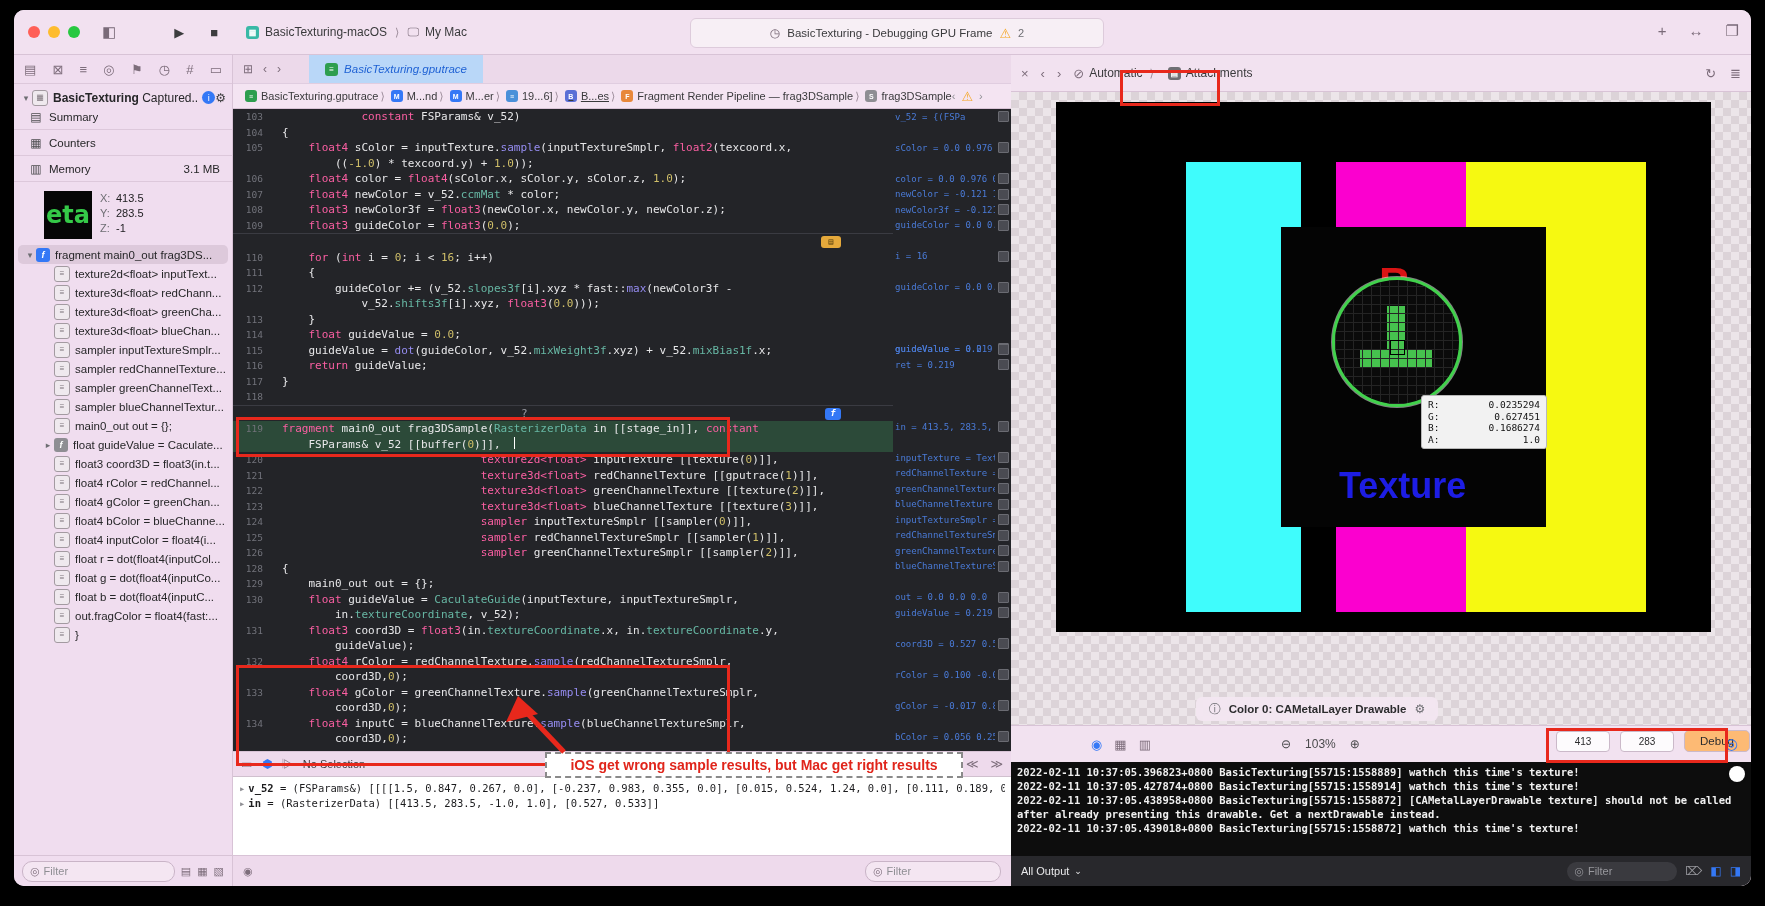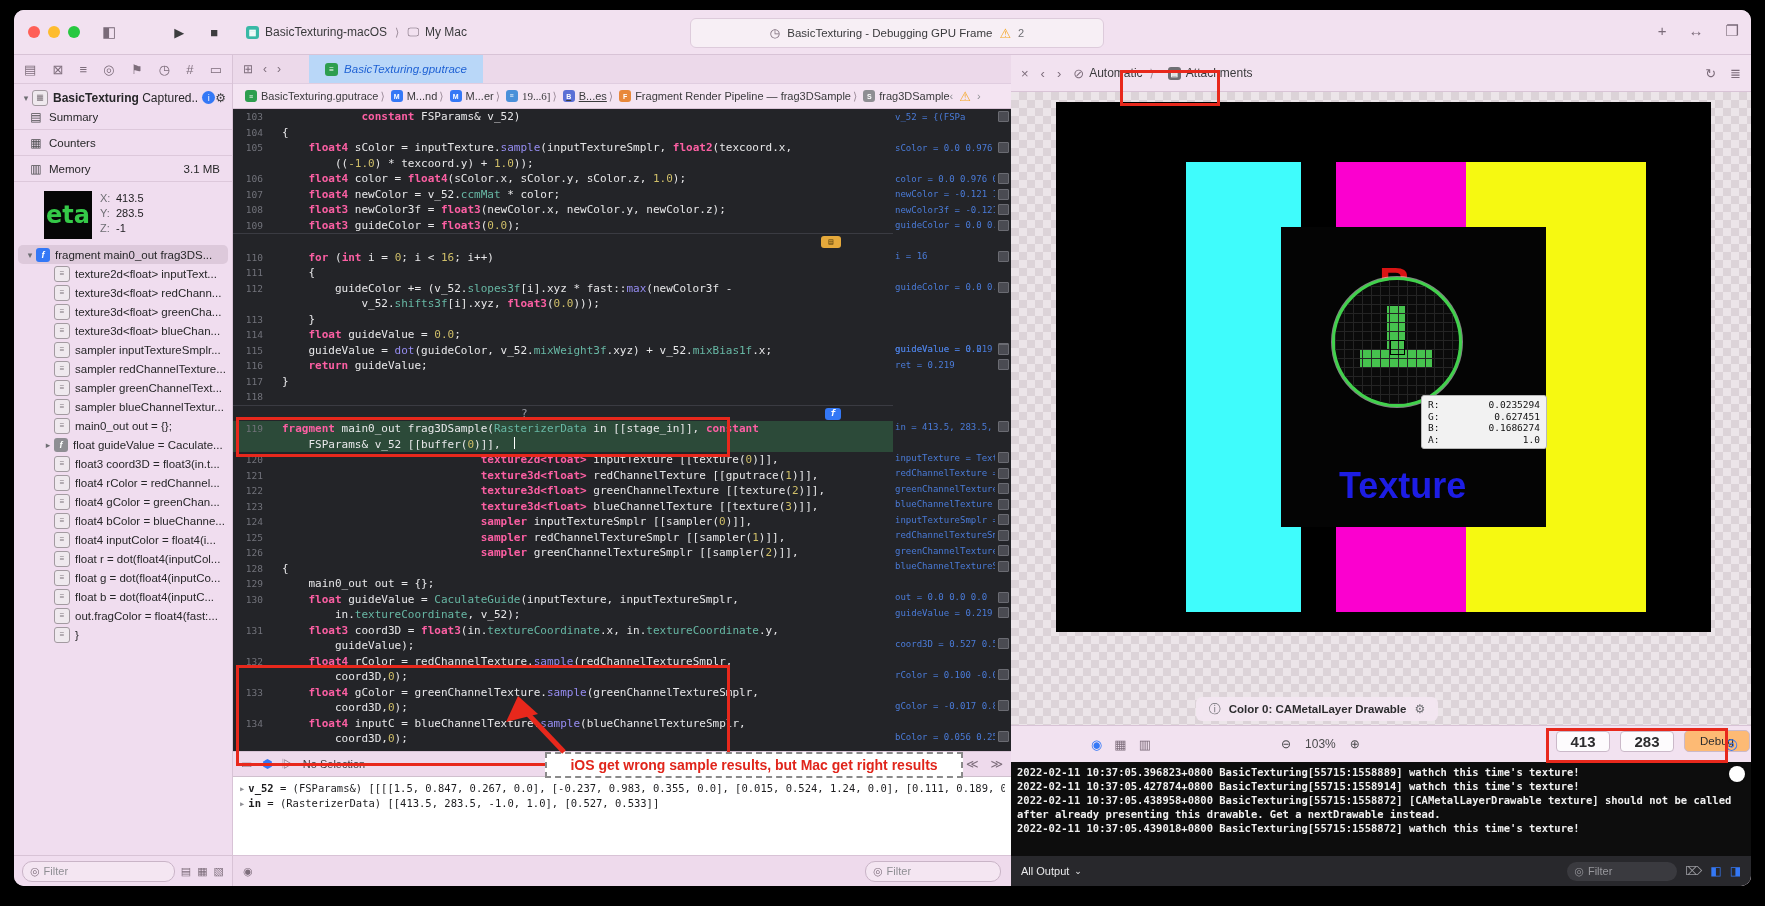--- a/index.html
+++ b/index.html
@@ -61,21 +61,21 @@
        color:#1f62d4;font-style:italic;font-size:11.5px;}
   .crumbbar{height:24px;background:#f4e4f2;border-top:1px solid #e0cde0;border-bottom:1px solid #d8c3d6;display:flex;align-items:center;
             font-size:11px;color:#3a3a3c;padding-left:8px;white-space:nowrap;overflow:hidden;flex:none;}
   .crumbbar .chip{width:12px;height:12px;margin:0 4px;font-size:7px;}
   .crumbctl{margin-left:auto;margin-right:112px;display:flex;gap:6px;align-items:center;color:#8e8e93;}
   .editor{flex:1;background:#232428;position:relative;display:flex;min-height:0;font-family:"DejaVu Sans Mono",monospace;}
   .codearea{width:660px;flex:none;overflow:hidden;position:relative;}
   .crow{height:15.5px;display:flex;white-space:pre;font-size:11px;line-height:15.5px;gap:12px;}
   .crow .gut{width:30px;flex:none;text-align:right;color:#71727a;font-size:9.5px;padding-right:7px;}
   .crow.hl{background:#2c4a39;}
-  .c-p{color:#e8e8ea}.c-k{color:#fc5fa3;font-weight:bold}.c-n{color:#d0bf69}.c-t{color:#67b7a4}.c-f{color:#968df2}
+  .c-p{color:#e8e8ea}.c-k{color:#fc5fa3;font-weight:normal}.c-n{color:#d0bf69}.c-t{color:#67b7a4}.c-f{color:#968df2}
   .caret{display:inline-block;width:1px;background:#fff;height:12px;margin-left:1px;vertical-align:middle;}
   .brow{border-top:1px solid #3a3b42;position:relative;}
   .ybadge{position:absolute;right:52px;top:2px;width:20px;height:12px;background:#e5a93b;border-radius:3px;color:#4a3607;
           font-size:8px;display:flex;align-items:center;justify-content:center;}
   .fbadge{position:absolute;right:52px;top:2px;width:16px;height:12px;background:#3478f6;border-radius:3px;color:#fff;
           font-size:9px;font-style:italic;font-weight:bold;display:flex;align-items:center;justify-content:center;}
   .qmark{position:absolute;left:288px;top:0px;color:#9a9aa2;font-size:11px;}
   .valcol{flex:1;position:relative;overflow:hidden;}
   .vrow{position:absolute;left:2px;right:2px;height:15.5px;display:flex;align-items:center;gap:3px;}
   .vrow .vt{flex:1;overflow:hidden;white-space:nowrap;color:#4a7bd8;font-size:9px;}
@@ -122,21 +122,21 @@
   .tooltip{position:absolute;left:140px;top:168px;width:112px;background:#f2f2f2;border:1px solid #b8b8b8;border-radius:3px;
            font-family:"DejaVu Sans Mono",monospace;font-size:9.5px;color:#111;padding:3px 6px;line-height:11.5px;z-index:5;}
   .tooltip .trw{display:flex;justify-content:space-between;}
   .caption{position:absolute;left:185px;top:605px;width:242px;height:24px;background:rgba(242,230,240,.96);border-radius:6px;
            display:flex;align-items:center;justify-content:center;gap:8px;font-size:11.5px;font-weight:bold;color:#2c2c2e;}
   .caption .ic{color:#6e6e73;font-weight:normal;font-size:12px;}
   .ctrlbar{height:36px;background:#f2e2f0;border-top:1px solid #d8c3d6;position:relative;display:flex;align-items:center;flex:none;font-size:12px;color:#3a3a3c;}
   .ctrlleft{display:flex;gap:12px;margin-left:80px;color:#7d6d7b;font-size:13px;}
   .zoomctl{position:absolute;left:270px;top:0;height:36px;display:flex;align-items:center;gap:14px;color:#4a4a4c;}
   .coordgrp{position:absolute;left:545px;top:4px;display:flex;gap:10px;align-items:center;}
-  .coordfield{width:52px;height:19px;background:#fdfbfd;border:1px solid #cbb9c9;border-radius:4px;display:flex;align-items:center;justify-content:center;font-size:15px;color:#2c2c2e;font-weight:bold;}
+  .coordfield{width:52px;height:19px;background:#fdfbfd;border:1px solid #cbb9c9;border-radius:4px;display:flex;align-items:center;justify-content:center;font-size:10px;color:#2c2c2e;}
   .dbgbtn{width:64px;height:20px;background:#fdba74;border:1px solid #cbb9c9;border-radius:5px;display:flex;align-items:center;justify-content:center;font-size:11.5px;color:#2c2c2e;}
   .cross{position:absolute;left:714px;top:9px;color:#3478f6;font-size:15px;}
   .rpconsole{height:88px;background:#0d0d0d;color:#f0f0f0;font-family:"DejaVu Sans Mono",monospace;font-size:10.5px;
              font-weight:bold;line-height:14px;padding:3px 6px;overflow:hidden;flex:none;white-space:pre-wrap;}
   .rpbottom{height:30px;background:#28282c;display:flex;align-items:center;padding:0 10px;gap:8px;flex:none;}
   .alloutput{color:#e8e8ea;font-size:11px;display:flex;gap:5px;align-items:center;}
   .rpbottom .fpill{width:96px;margin-left:auto;flex:none;}
   .rpbottom .ic{color:#98989d;font-size:12px;}
   .rpbottom .blue{color:#3478f6;}
   
@@ -365,21 +365,21 @@
             <span style="display: inline-flex; align-items: center;">
               <span class="chip" style="background: rgb(52, 120, 246);">M</span>
               <span>M...nd</span>
             </span>
             <span class="sep">⟩</span>
             <span style="display: inline-flex; align-items: center;">
               <span class="chip" style="background: rgb(52, 120, 246);">M</span>
               <span>M...er</span>
             </span>
             <span class="sep">⟩</span>
-            <span style="display: inline-flex; align-items: center; font-family: Liberation Serif, serif;">
+            <span style="display: inline-flex; align-items: center;">
               <span class="chip" style="background: rgb(74, 144, 217);">≡</span>
               <span>19...6]</span>
             </span>
             <span class="sep">⟩</span>
             <span style="display: inline-flex; align-items: center; text-decoration: underline;">
               <span class="chip" style="background: rgb(90, 111, 214);">B</span>
               <span>B...es</span>
             </span>
             <span class="sep">⟩</span>
             <span style="display: inline-flex; align-items: center;">

